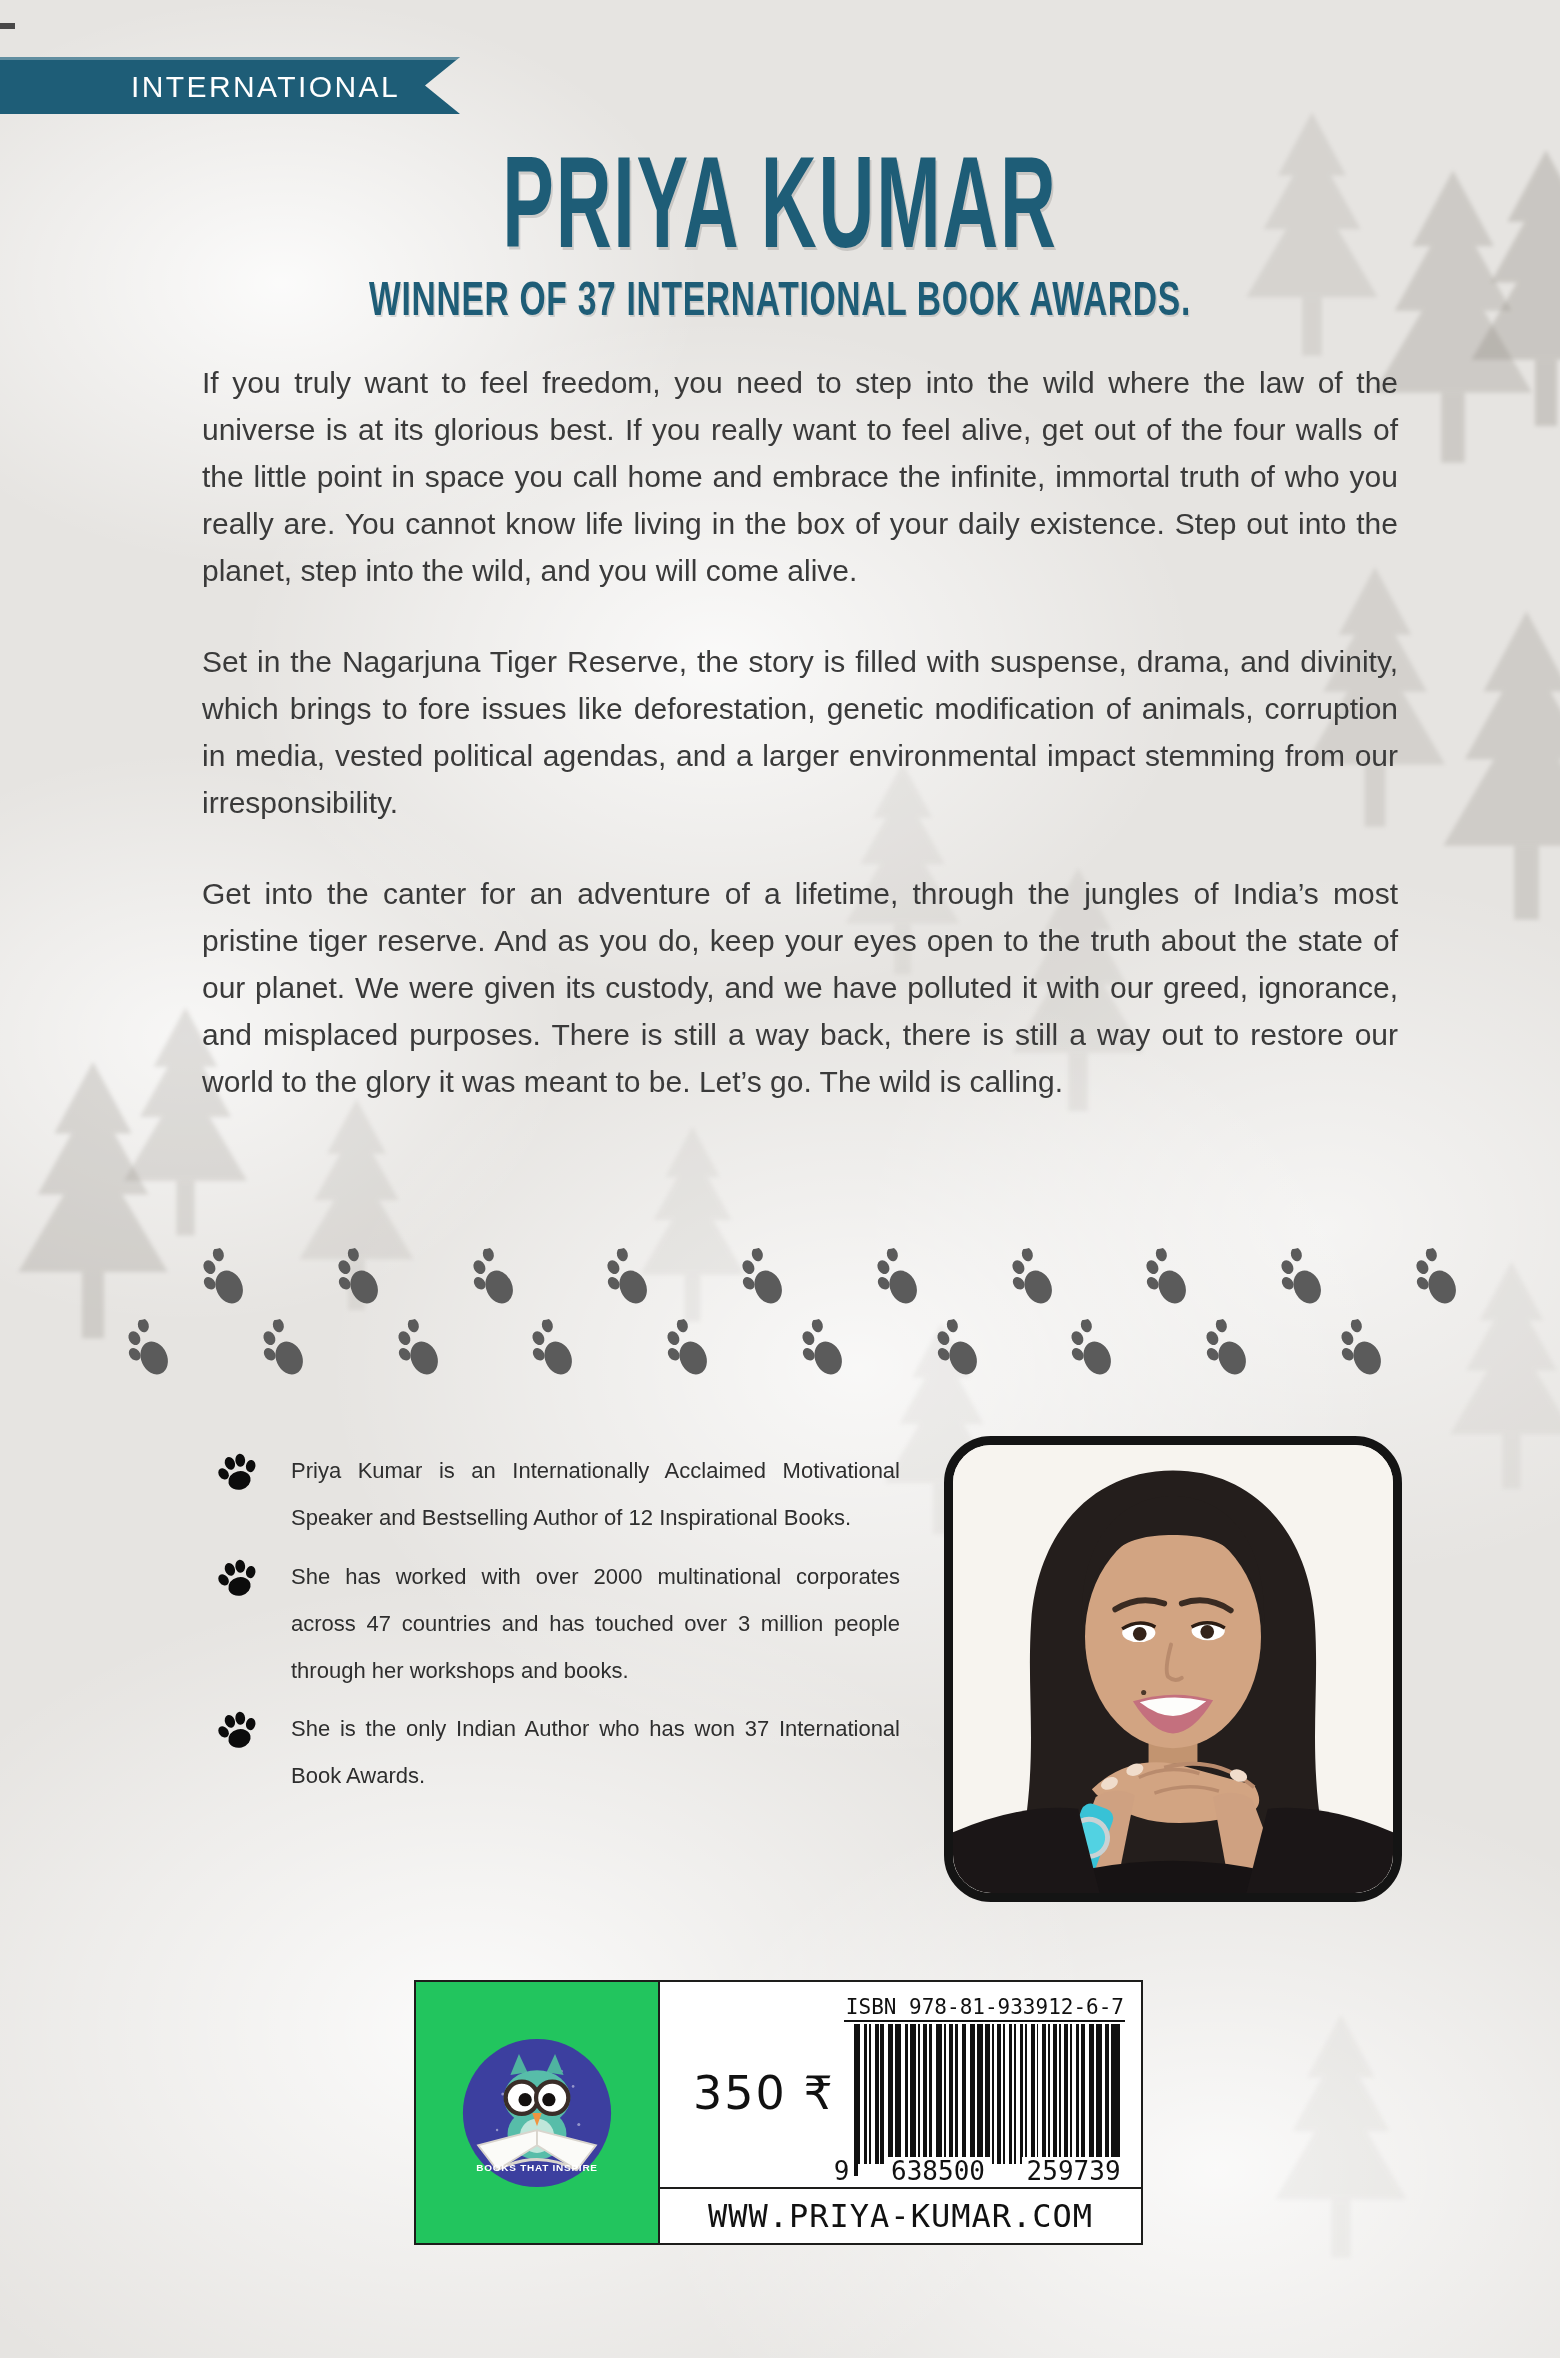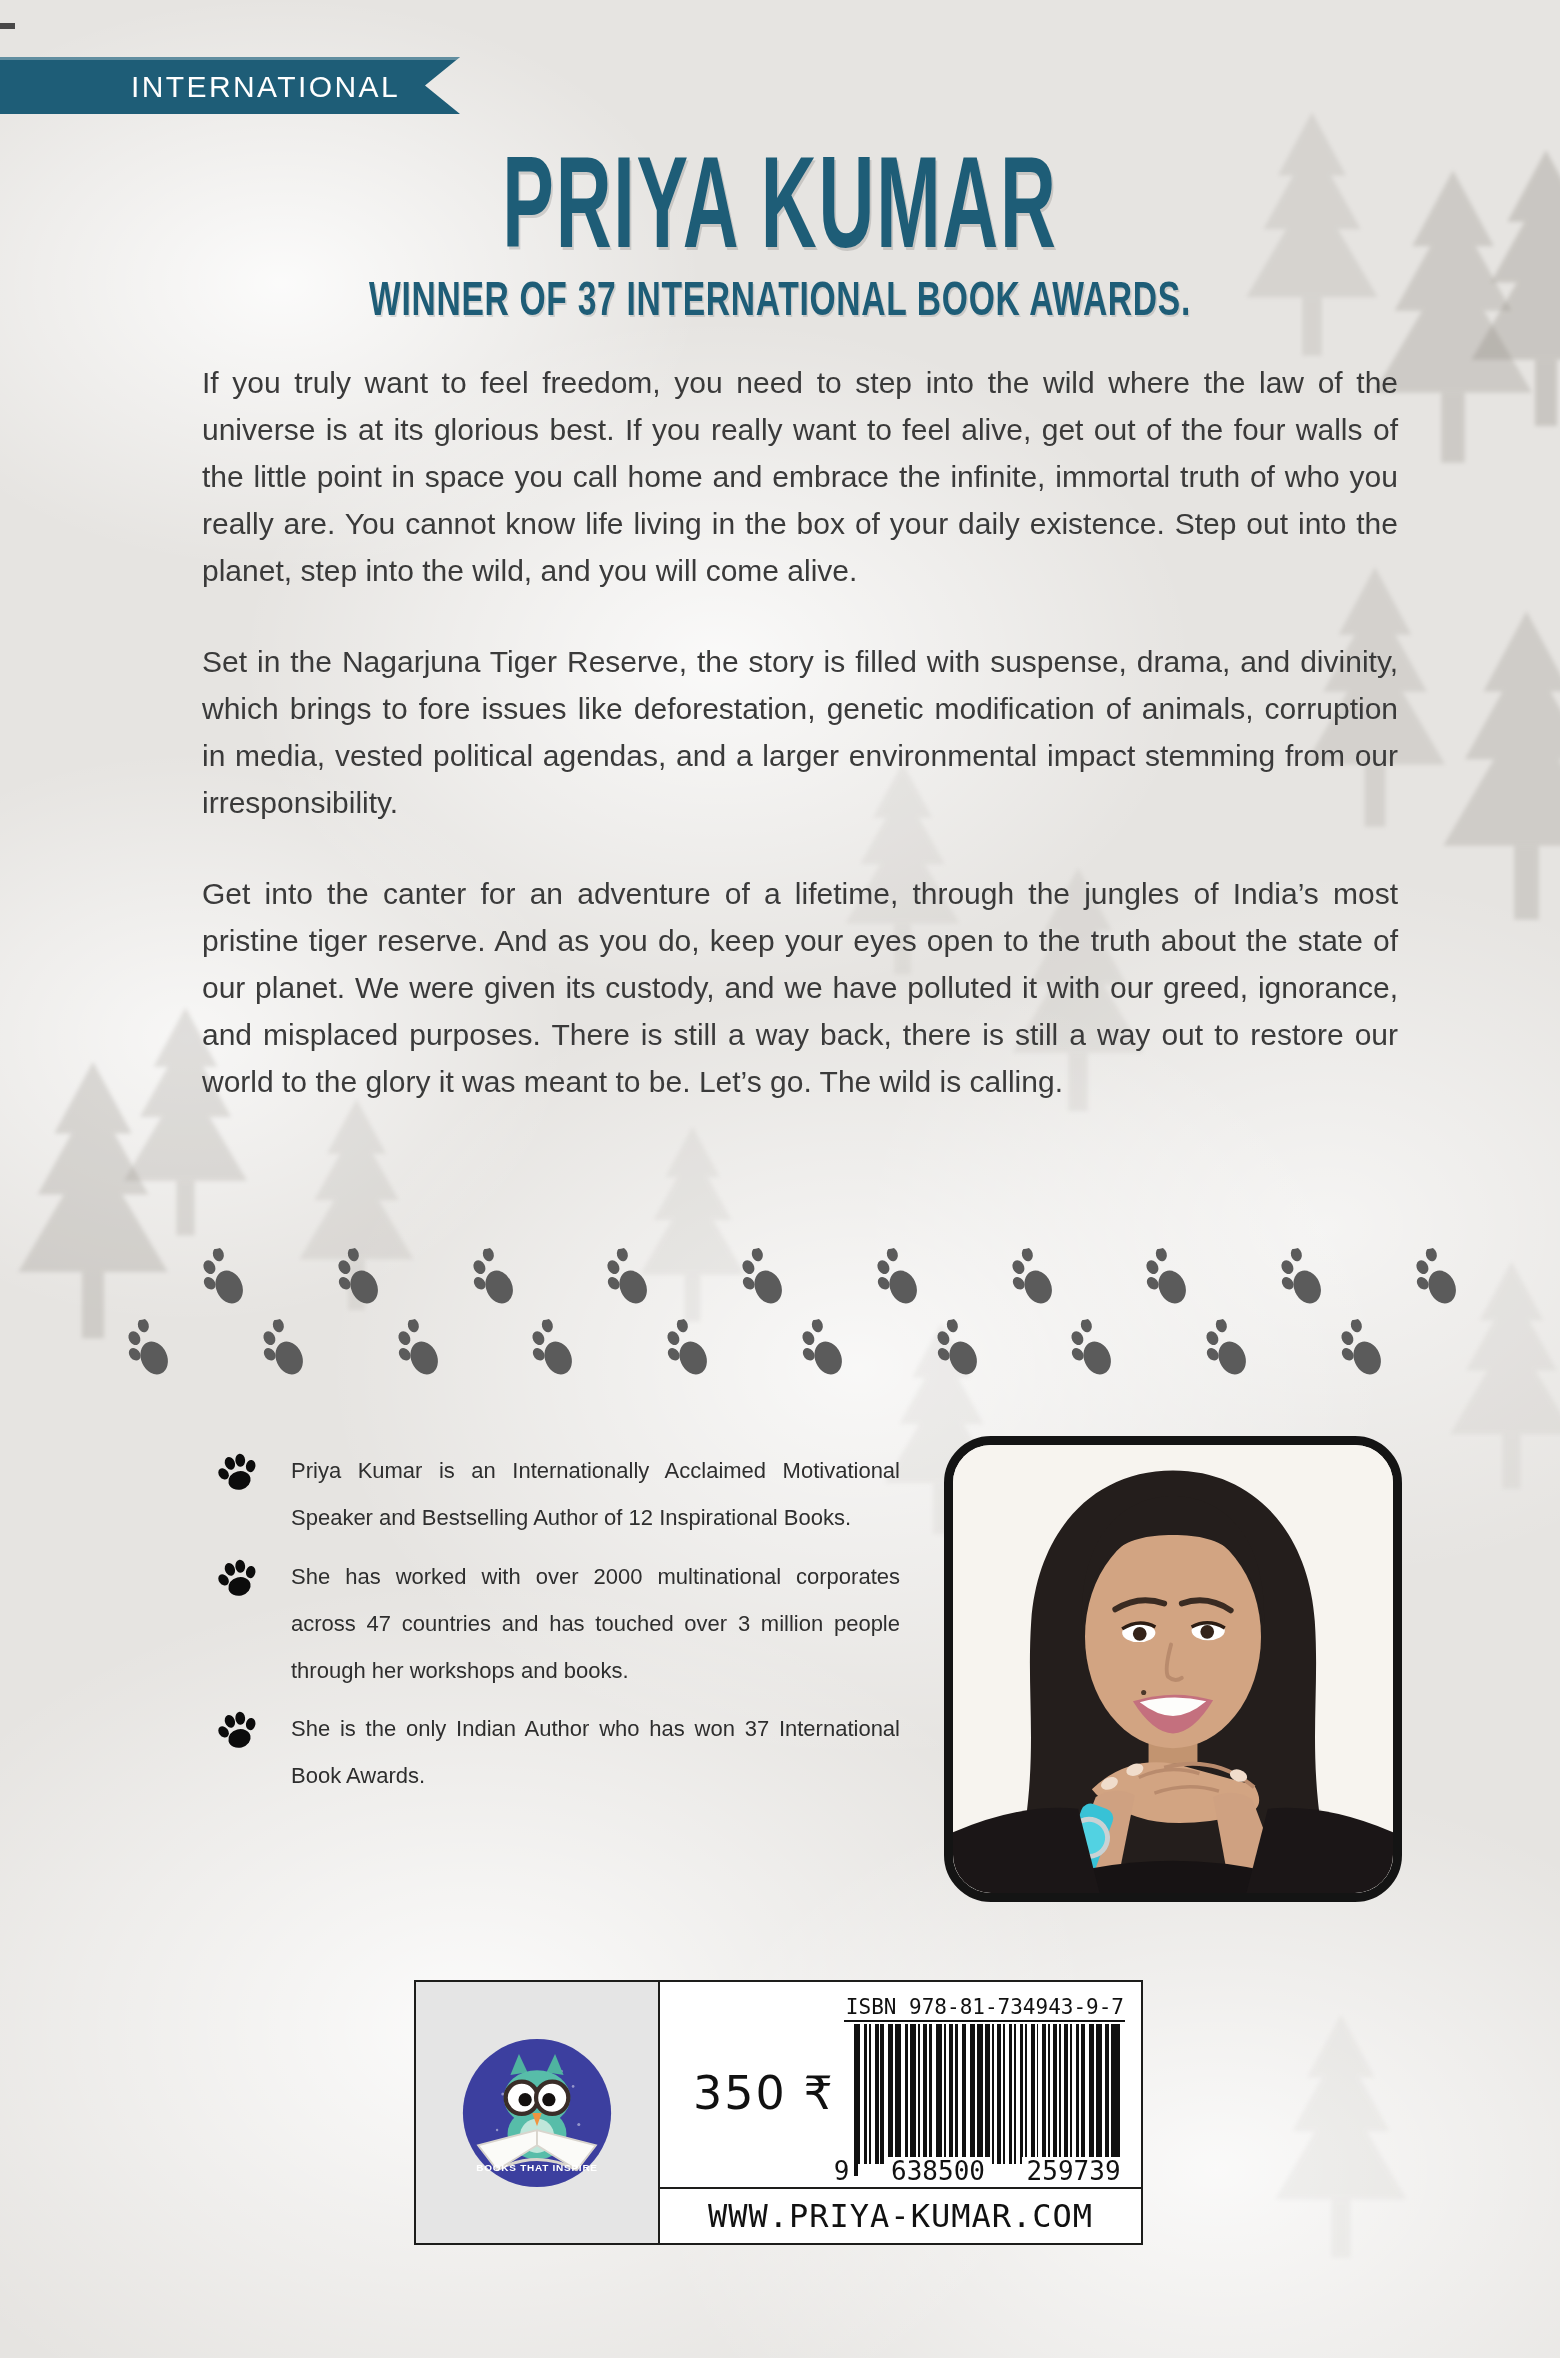--- a/index.html
+++ b/index.html
@@ -69,21 +69,21 @@
   .photo{
     position:absolute;left:944px;top:1436px;width:458px;height:466px;
     border:9.8px solid #141414;border-radius:47px;overflow:hidden;background:#f7f4ef;
   }
   .photo svg{display:block;width:100%;height:100%}
   
   .info-box{
     position:absolute;left:414px;top:1980px;width:729px;height:265px;
     border:2.9px solid var(--box_border);display:grid;grid-template-columns:244px 1fr;background:#fff;
   }
-  .logo-cell{background:#e5e5e5;border-right:2.9px solid var(--box_border);
+  .logo-cell{background:#22c55e;border-right:2.9px solid var(--box_border);
     display:flex;align-items:center;justify-content:center}
   .logo-badge{width:152px;height:152px}
   .right-col{display:grid;grid-template-rows:1fr 56px}
   .price-barcode{display:flex;align-items:center;background:#fff;padding:9.8px 11.7px 5.9px 23.4px}
   .price{flex:1;text-align:center;font-family:"DejaVu Sans",sans-serif;
     font-size:46px;font-weight:500;color:#111;letter-spacing:2px;margin-top:14px}
   .barcode-wrap{width:281px;margin-right:3.9px}
   .isbn-label{font-family:"DejaVu Sans Mono",monospace;font-size:21px;color:#111;
     text-align:center;white-space:nowrap;border-bottom:2.9px solid #111;padding-bottom:1px}
   .bars-area{position:relative;height:154px;margin-top:2px}
@@ -379,21 +379,21 @@
       <path d="M80,98 L18,114 L38,140 L80,114 Z" fill="#fbfbf8" stroke="#d9d5cd" stroke-width="2"></path>
       <path d="M80,98 L142,114 L122,140 L80,114 Z" fill="#fbfbf8" stroke="#d9d5cd" stroke-width="2"></path>
       <path d="M38,140 Q80,118 122,140" fill="none" stroke="#d9d5cd" stroke-width="3"></path>
       <text x="80" y="141" text-anchor="middle" fill="#ffffff" font-family="Liberation Sans, sans-serif" font-size="10.5" font-weight="bold" letter-spacing="0.8">BOOKS THAT INSPIRE</text>
     </svg>
   </div>
   <div class="right-col">
     <div class="price-barcode">
       <div class="price">350 ₹</div>
       <div class="barcode-wrap">
-        <div class="isbn-label">ISBN 978-81-734943-9-7</div>
+        <div class="isbn-label">ISBN 978-81-933912-6-7</div>
         <div class="bars-area">
           <div class="bars" id="barcode-bars">
               <span style="width: 1.9px; margin-right: 3.7px;"></span>
               <span style="width: 3.7px; margin-right: 1.9px;"></span>
               <span style="width: 1.9px; margin-right: 3.7px;"></span>
               <span style="width: 3.7px; margin-right: 1.9px;"></span>
               <span style="width: 3.7px; margin-right: 3.7px;"></span>
               <span style="width: 5.6px; margin-right: 1.9px;"></span>
               <span style="width: 5.6px; margin-right: 3.7px;"></span>
               <span style="width: 3.7px; margin-right: 1.9px;"></span>

